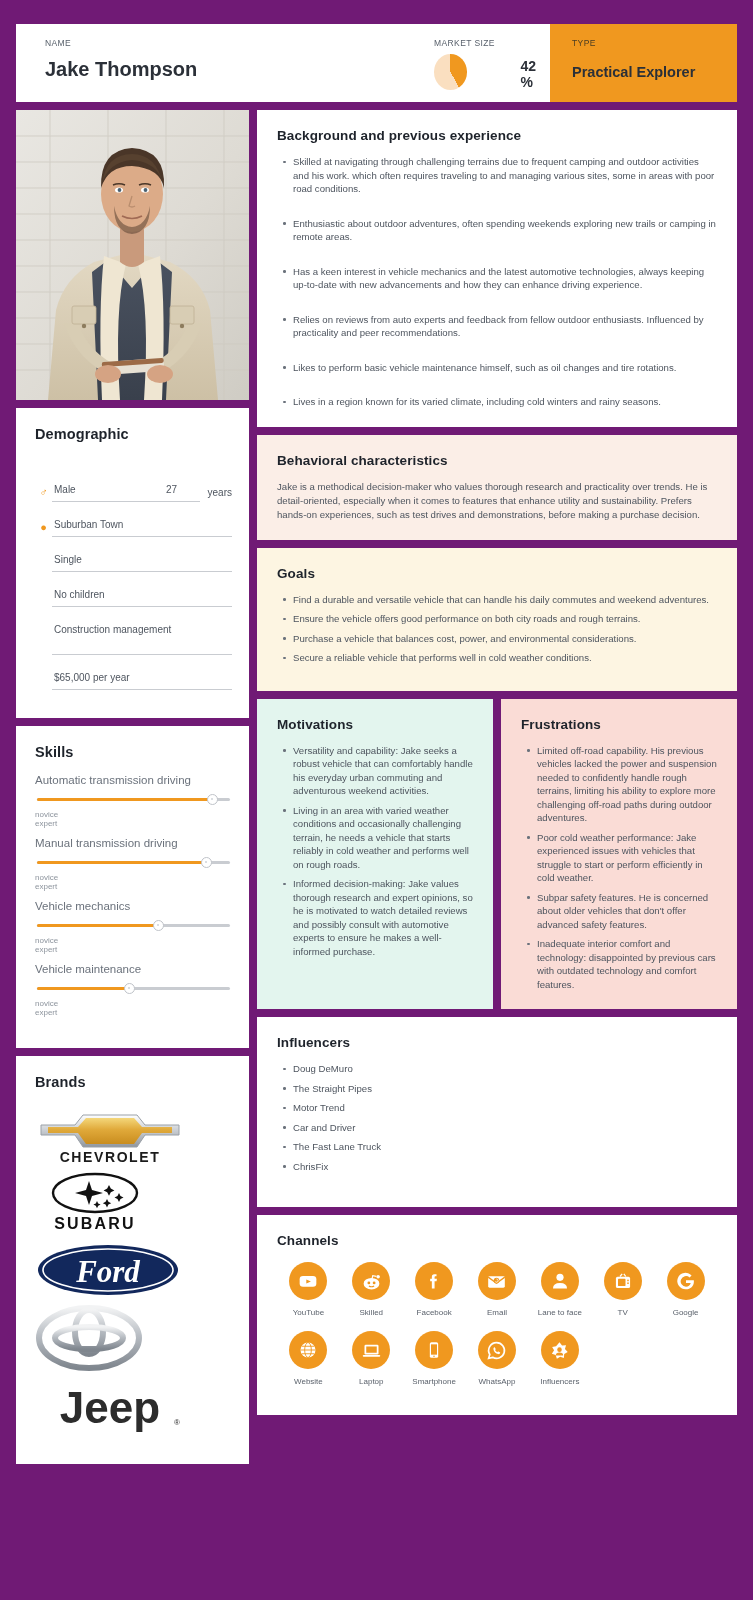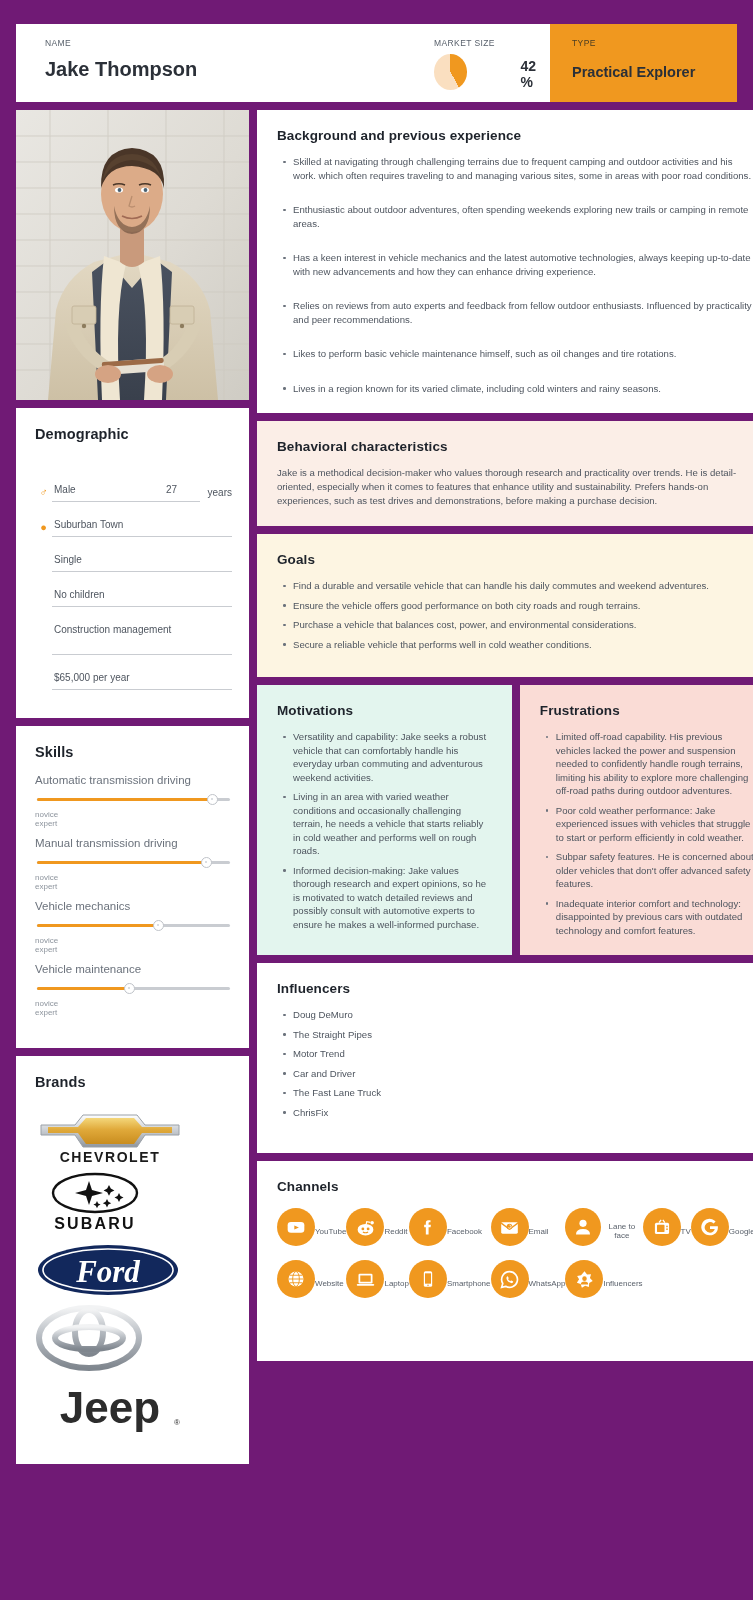--- a/index.html
+++ b/index.html
@@ -209,21 +209,21 @@
 
   
   .channels-card { padding: 18px 20px 26px 20px; min-height: 200px; }
   .chan-grid {
     display: grid;
     grid-template-columns: repeat(7, 1fr);
     row-gap: 14px;
     margin-top: 14px;
   }
   .chan {
-    display: flex; flex-direction: row; align-items: center;
+    display: flex; flex-direction: column; align-items: center;
   }
   .chan-circle {
     width: 38px; height: 38px; border-radius: 50%;
     background: #f0981f;
     display: flex; align-items: center; justify-content: center;
     color: #ffffff;
   }
   .chan-label {
     font-size: 8px; color: #5b626c; margin-top: 8px; text-align: center;
   }
@@ -569,21 +569,21 @@
             <div class="chan-circle">
               <svg width="21" height="21" viewBox="0 0 24 24" fill="#fff">
                   <ellipse cx="12" cy="14.5" rx="9" ry="6.6"></ellipse>
                   <circle cx="19.6" cy="6.6" r="2"></circle>
                   <path d="M12.6 9 L13.4 5.4 L17.6 6.2" stroke="#fff" stroke-width="1.3" fill="none"></path>
                   <circle cx="9" cy="13.6" r="1.6" fill="#f0981f"></circle>
                   <circle cx="15" cy="13.6" r="1.6" fill="#f0981f"></circle>
                   <path d="M9 17.2 Q12 19 15 17.2" stroke="#f0981f" stroke-width="1.2" fill="none"></path>
                 </svg>
             </div>
-            <div class="chan-label">Reddit</div>
+            <div class="chan-label">Skilled</div>
           </div>
 
           <div class="chan">
             <div class="chan-circle">
               <svg width="20" height="20" viewBox="0 0 24 24" fill="#fff">
                   <path d="M15 4h-2.6C10.3 4 9.4 5.3 9.4 7.2V9.3H7.4v3.1h2V21h3.3v-8.6h2.4l.4-3.1h-2.8V7.6c0-.8.2-1.3 1.3-1.3H15V4z"></path>
                 </svg>
             </div>
             <div class="chan-label">Facebook</div>
           </div>

